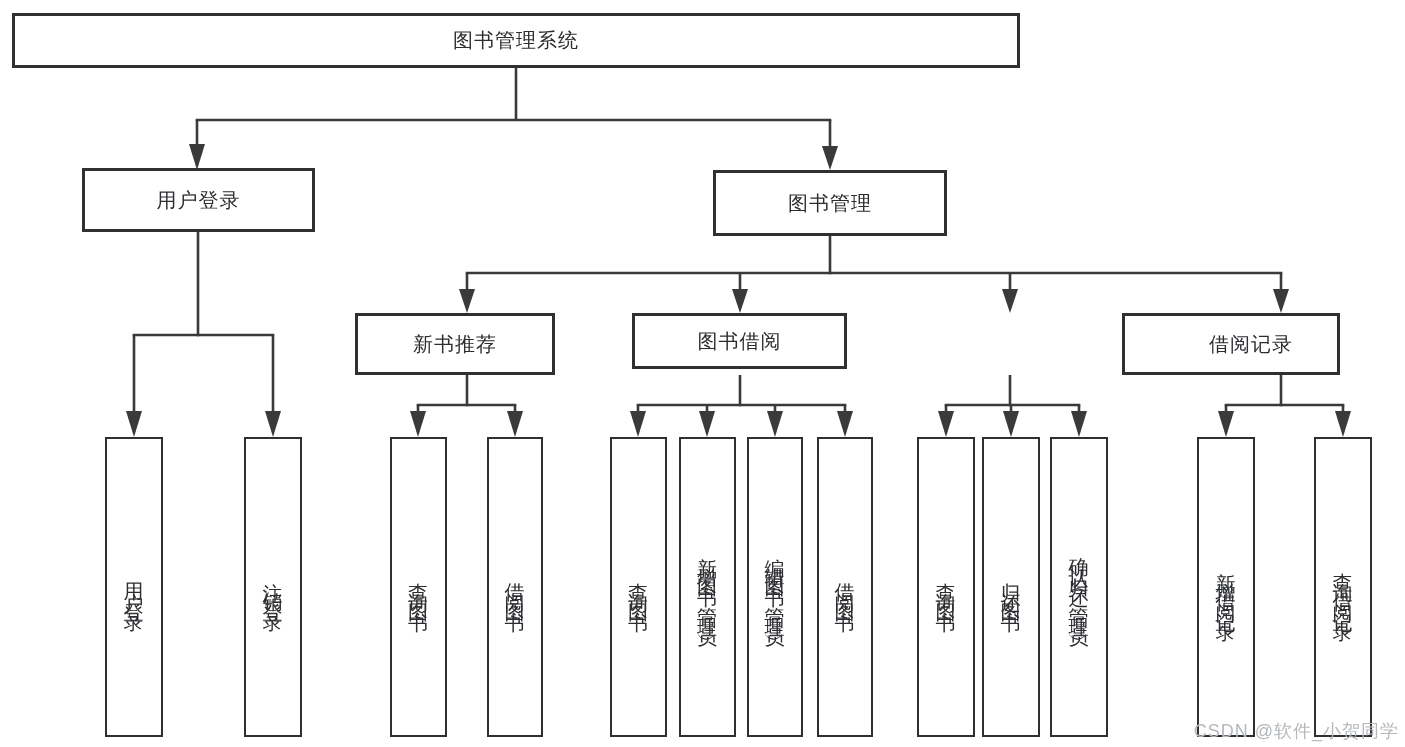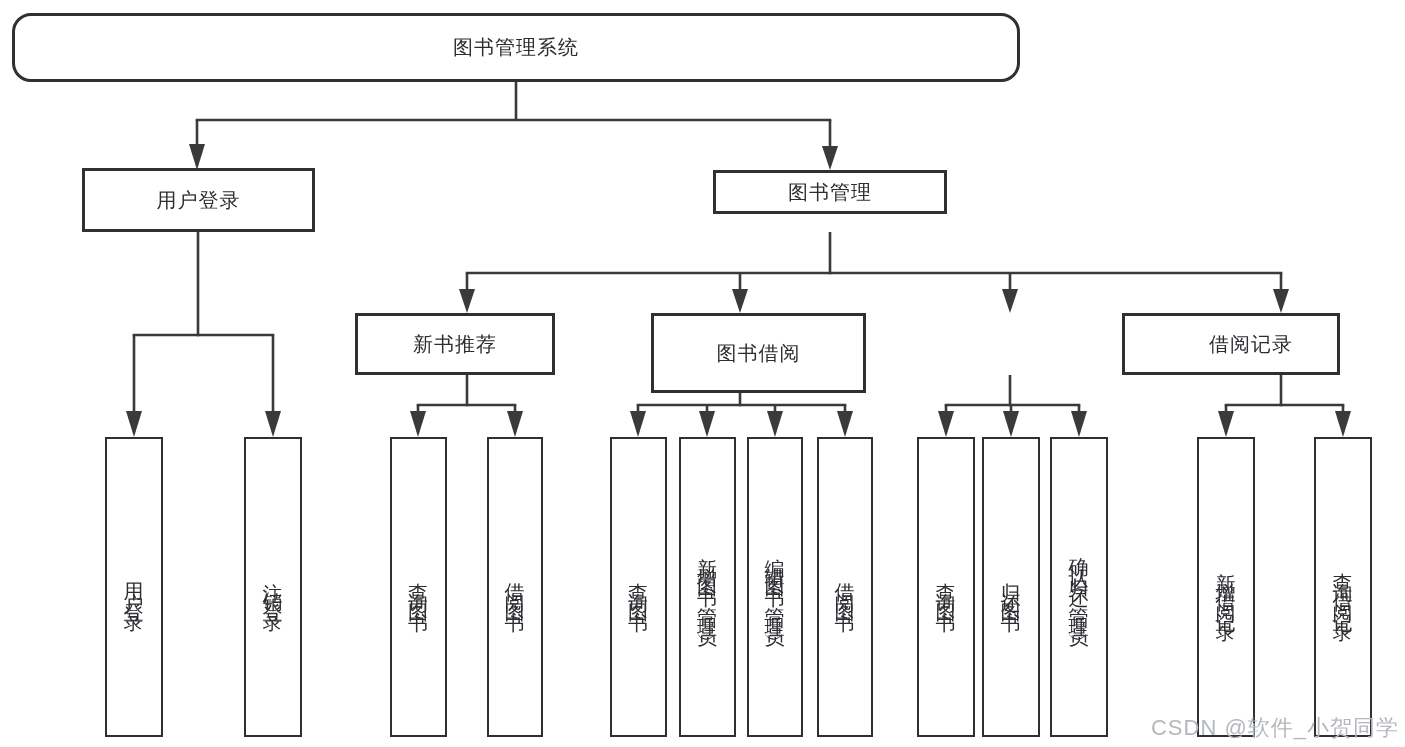--- a/index.html
+++ b/index.html
@@ -17,21 +17,21 @@
     text-align:center;
   }
   .h-node{font-size:20px;letter-spacing:1px;}
   .v-node{
     border-width:2.5px;
     writing-mode:vertical-rl;text-orientation:mixed;
     font-size:20px;letter-spacing:10px;line-height:1;padding:6px 0;
   }
   .watermark{
     position:absolute;right:6px;bottom:4px;
-    font-size:22px;color:var(--watermark,#b4b8bc);letter-spacing:1px;
+    font-size:18px;color:var(--watermark,#b4b8bc);letter-spacing:1px;
     white-space:nowrap;
   }
 </style>
 </head>
 <body>
 
 <div class="canvas">
 
   <svg id="connectors" viewBox="0 0 1405 747" xmlns="http://www.w3.org/2000/svg" aria-hidden="true">
 
@@ -88,27 +88,27 @@
     <polygon points="1079,437 1071,411 1087,411"></polygon>
 
     <line x1="1281" y1="375" x2="1281" y2="406.3"></line>
     <line x1="1224.7" y1="405" x2="1344.3" y2="405"></line>
     <line x1="1226" y1="405" x2="1226" y2="414"></line>
     <polygon points="1226,437 1218,411 1234,411"></polygon>
     <line x1="1343" y1="405" x2="1343" y2="414"></line>
     <polygon points="1343,437 1335,411 1351,411"></polygon>
   </svg>
 
-  <div class="node h-node" style="left:12px;top:13px;width:1008px;height:69px;border-radius:19px;">图书管理系统</div>
+  <div class="node h-node" style="left:12px;top:13px;width:1008px;height:55px;">图书管理系统</div>
 
   <div class="node h-node" style="left:82px;top:168px;width:233px;height:64px;">用户登录</div>
-  <div class="node h-node" style="left:713px;top:170px;width:234px;height:44px;">图书管理</div>
+  <div class="node h-node" style="left:713px;top:170px;width:234px;height:66px;">图书管理</div>
 
   <div class="node h-node" style="left:355px;top:313px;width:200px;height:62px;">新书推荐</div>
-  <div class="node h-node" style="left:651px;top:313px;width:215px;height:80px;font-family:Liberation Serif, serif;">图书借阅</div>
+  <div class="node h-node" style="left:632px;top:313px;width:215px;height:56px;font-family:Liberation Serif, serif;">图书借阅</div>
   <div class="node h-node" style="left:1122px;top:313px;width:218px;height:62px;padding-left:40px;">借阅记录</div>
 
   <div class="node v-node" style="left:105px;top:437px;width:58px;height:300px;">用户登录</div>
   <div class="node v-node" style="left:244px;top:437px;width:58px;height:300px;">注销登录</div>
 
   <div class="node v-node" style="left:390px;top:437px;width:57px;height:300px;">查询图书</div>
   <div class="node v-node" style="left:487px;top:437px;width:56px;height:300px;">借阅图书</div>
 
   <div class="node v-node" style="left:610px;top:437px;width:57px;height:300px;">查询图书</div>
   <div class="node v-node" style="left:679px;top:437px;width:57px;height:300px;">新增图书（管理员）</div>

